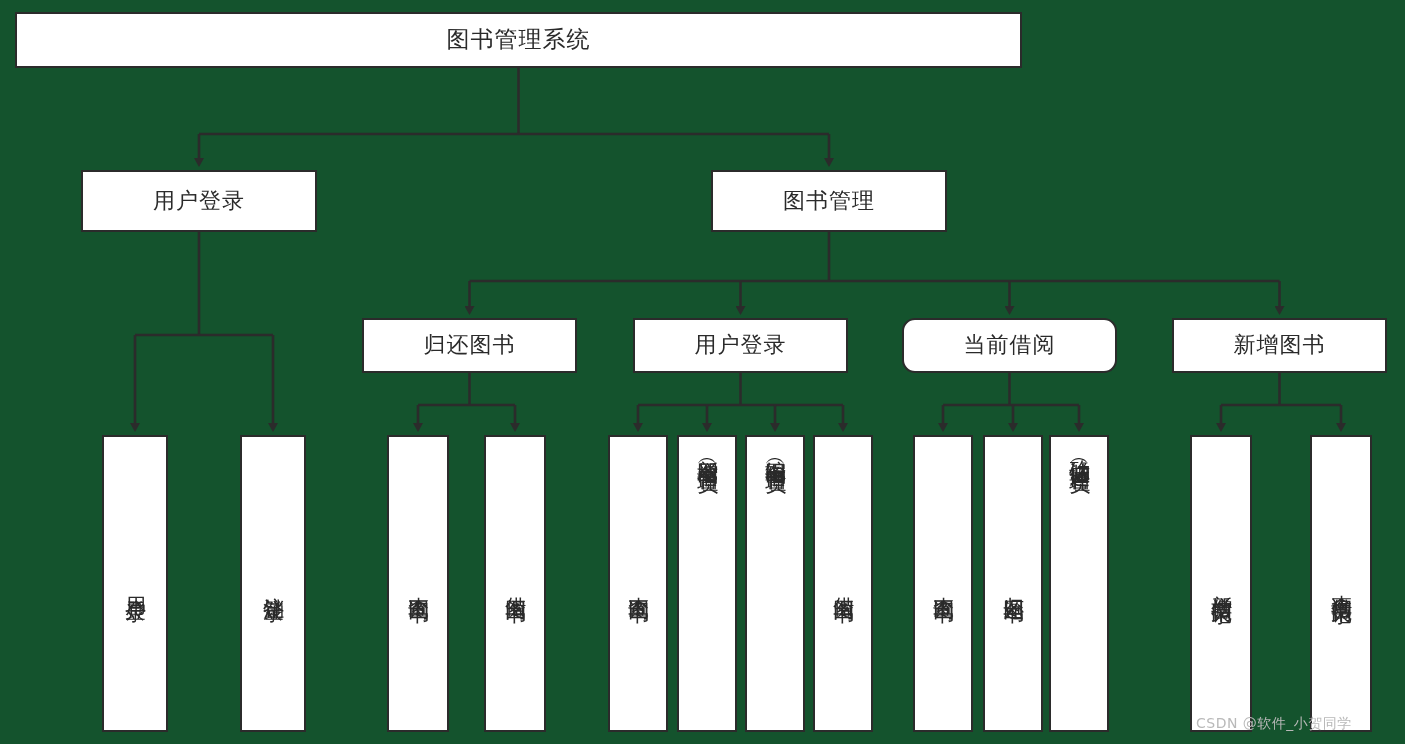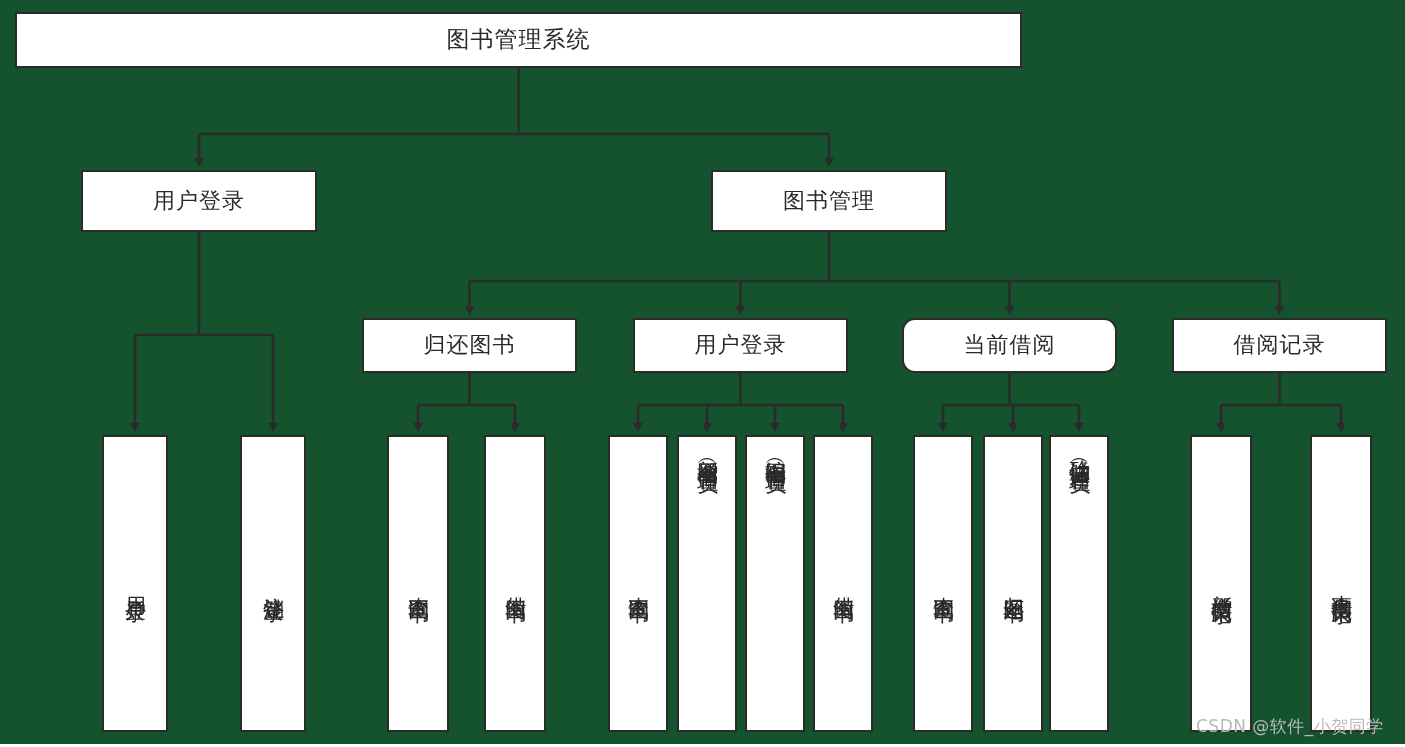--- a/index.html
+++ b/index.html
@@ -56,21 +56,21 @@
     letter-spacing: 2px;
     white-space: nowrap;
     text-align: center;
   }
   .node.vert.centered {
     align-items: center;
     padding-top: 0;
   }
   #watermark {
     position: absolute;
-    font-size: 17px;
+    font-size: 14px;
     color: #b9b9b9;
     white-space: nowrap;
     letter-spacing: 0.5px;
     pointer-events: none;
     text-align: center;
   }
 </style>
 </head>
 <body>
 
@@ -132,21 +132,21 @@
       <div class="node horiz" style="left: 362px; top: 318px; width: 215px; height: 55px;">
         <span>归还图书</span>
       </div>
       <div class="node horiz" style="left: 633px; top: 318px; width: 215px; height: 55px;">
         <span>用户登录</span>
       </div>
       <div class="node horiz" style="left: 902px; top: 318px; width: 215px; height: 55px; border-radius: 13px;">
         <span>当前借阅</span>
       </div>
       <div class="node horiz" style="left: 1172px; top: 318px; width: 215px; height: 55px;">
-        <span>借阅记录</span>
+        <span>新增图书</span>
       </div>
       <div class="node vert centered" style="left: 102px; top: 435px; width: 66px; height: 297px;">
         <span class="vtext">用户登录</span>
       </div>
       <div class="node vert centered" style="left: 240px; top: 435px; width: 66px; height: 297px;">
         <span class="vtext">注销登录</span>
       </div>
       <div class="node vert centered" style="left: 387px; top: 435px; width: 62px; height: 297px;">
         <span class="vtext">查询图书</span>
       </div>

